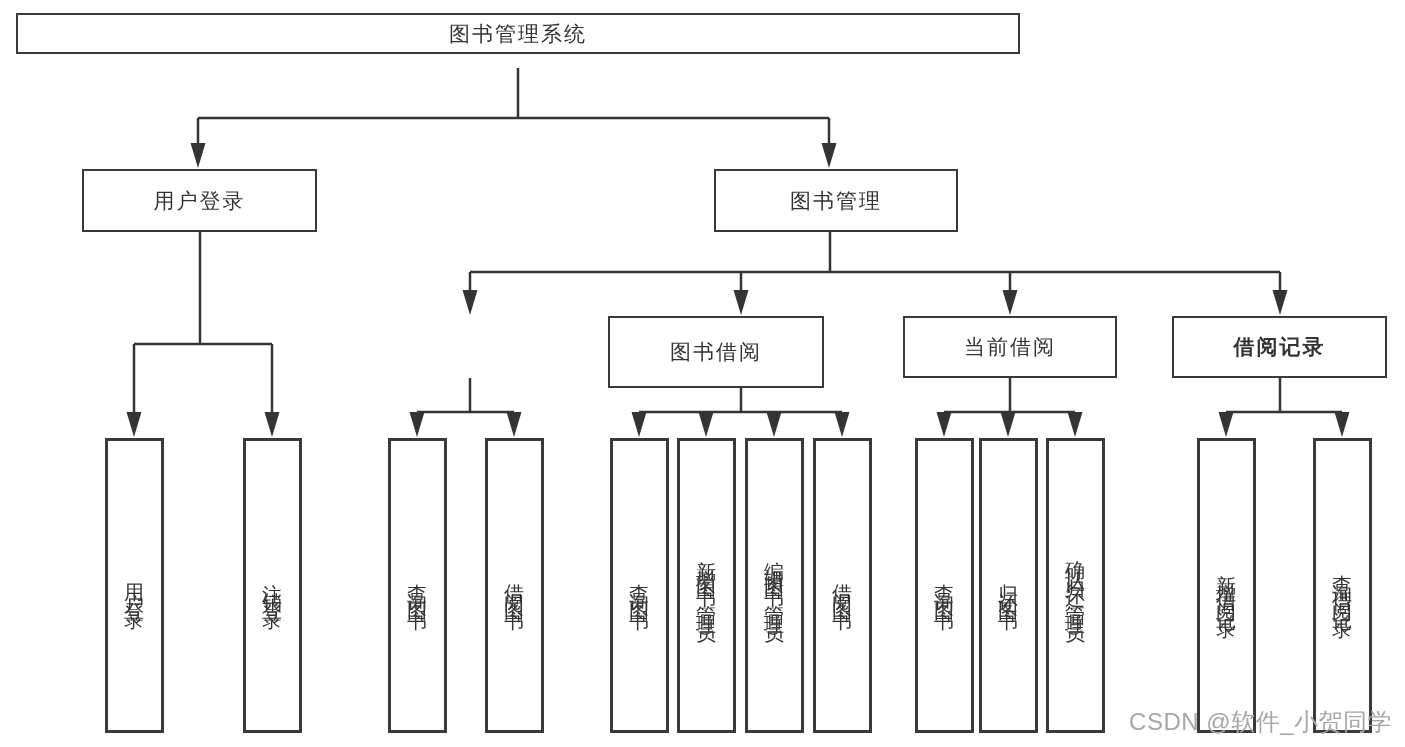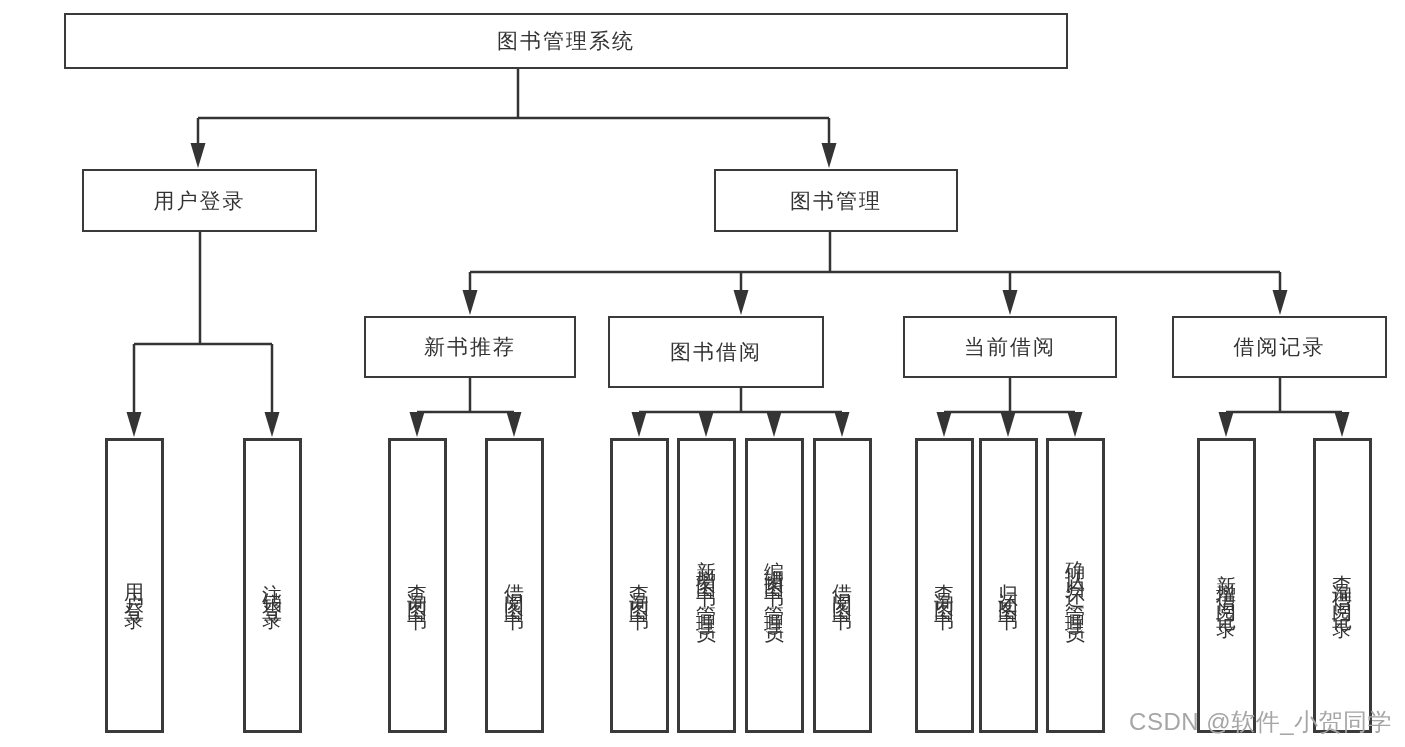--- a/index.html
+++ b/index.html
@@ -79,29 +79,28 @@
     <polygon points="706,437 698.5,412 713.5,412"></polygon>
     <polygon points="774,437 766.5,412 781.5,412"></polygon>
     <polygon points="842,437 834.5,412 849.5,412"></polygon>
     <polygon points="944,437 936.5,412 951.5,412"></polygon>
     <polygon points="1008,437 1000.5,412 1015.5,412"></polygon>
     <polygon points="1075,437 1067.5,412 1082.5,412"></polygon>
     <polygon points="1226,437 1218.5,412 1233.5,412"></polygon>
     <polygon points="1342,437 1334.5,412 1349.5,412"></polygon>
   </svg>
 
-  <div class="node h-node" style="left:16px; top:13px; width:1004px; height:56px;margin-left:48px;">图书管理系统</div>
+  <div class="node h-node" style="left:16px; top:13px; width:1004px; height:41px;">图书管理系统</div>
 
   <div class="node h-node" style="left:82px; top:169px; width:235px; height:63px;">用户登录</div>
   <div class="node h-node" style="left:714px; top:169px; width:244px; height:63px;">图书管理</div>
 
-  <div class="node h-node" style="left:364px; top:316px; width:212px; height:62px;">新书推荐</div>
   <div class="node h-node" style="left:608px; top:316px; width:216px; height:72px;">图书借阅</div>
   <div class="node h-node" style="left:903px; top:316px; width:214px; height:62px;text-align:right;">当前借阅</div>
-  <div class="node h-node" style="left:1172px; top:316px; width:215px; height:62px;">借阅记录</div>
+  <div class="node h-node" style="left:1172px; top:316px; width:215px; height:62px;font-weight:bold;">借阅记录</div>
 
   <div class="node v-node" style="left:105px; top:438px; width:59px; height:295px;">
     <span>用户登录</span>
   </div>
   <div class="node v-node" style="left:243px; top:438px; width:59px; height:295px;">
     <span>注销登录</span>
   </div>
   <div class="node v-node" style="left:388px; top:438px; width:59px; height:295px;">
     <span>查询图书</span>
   </div>

